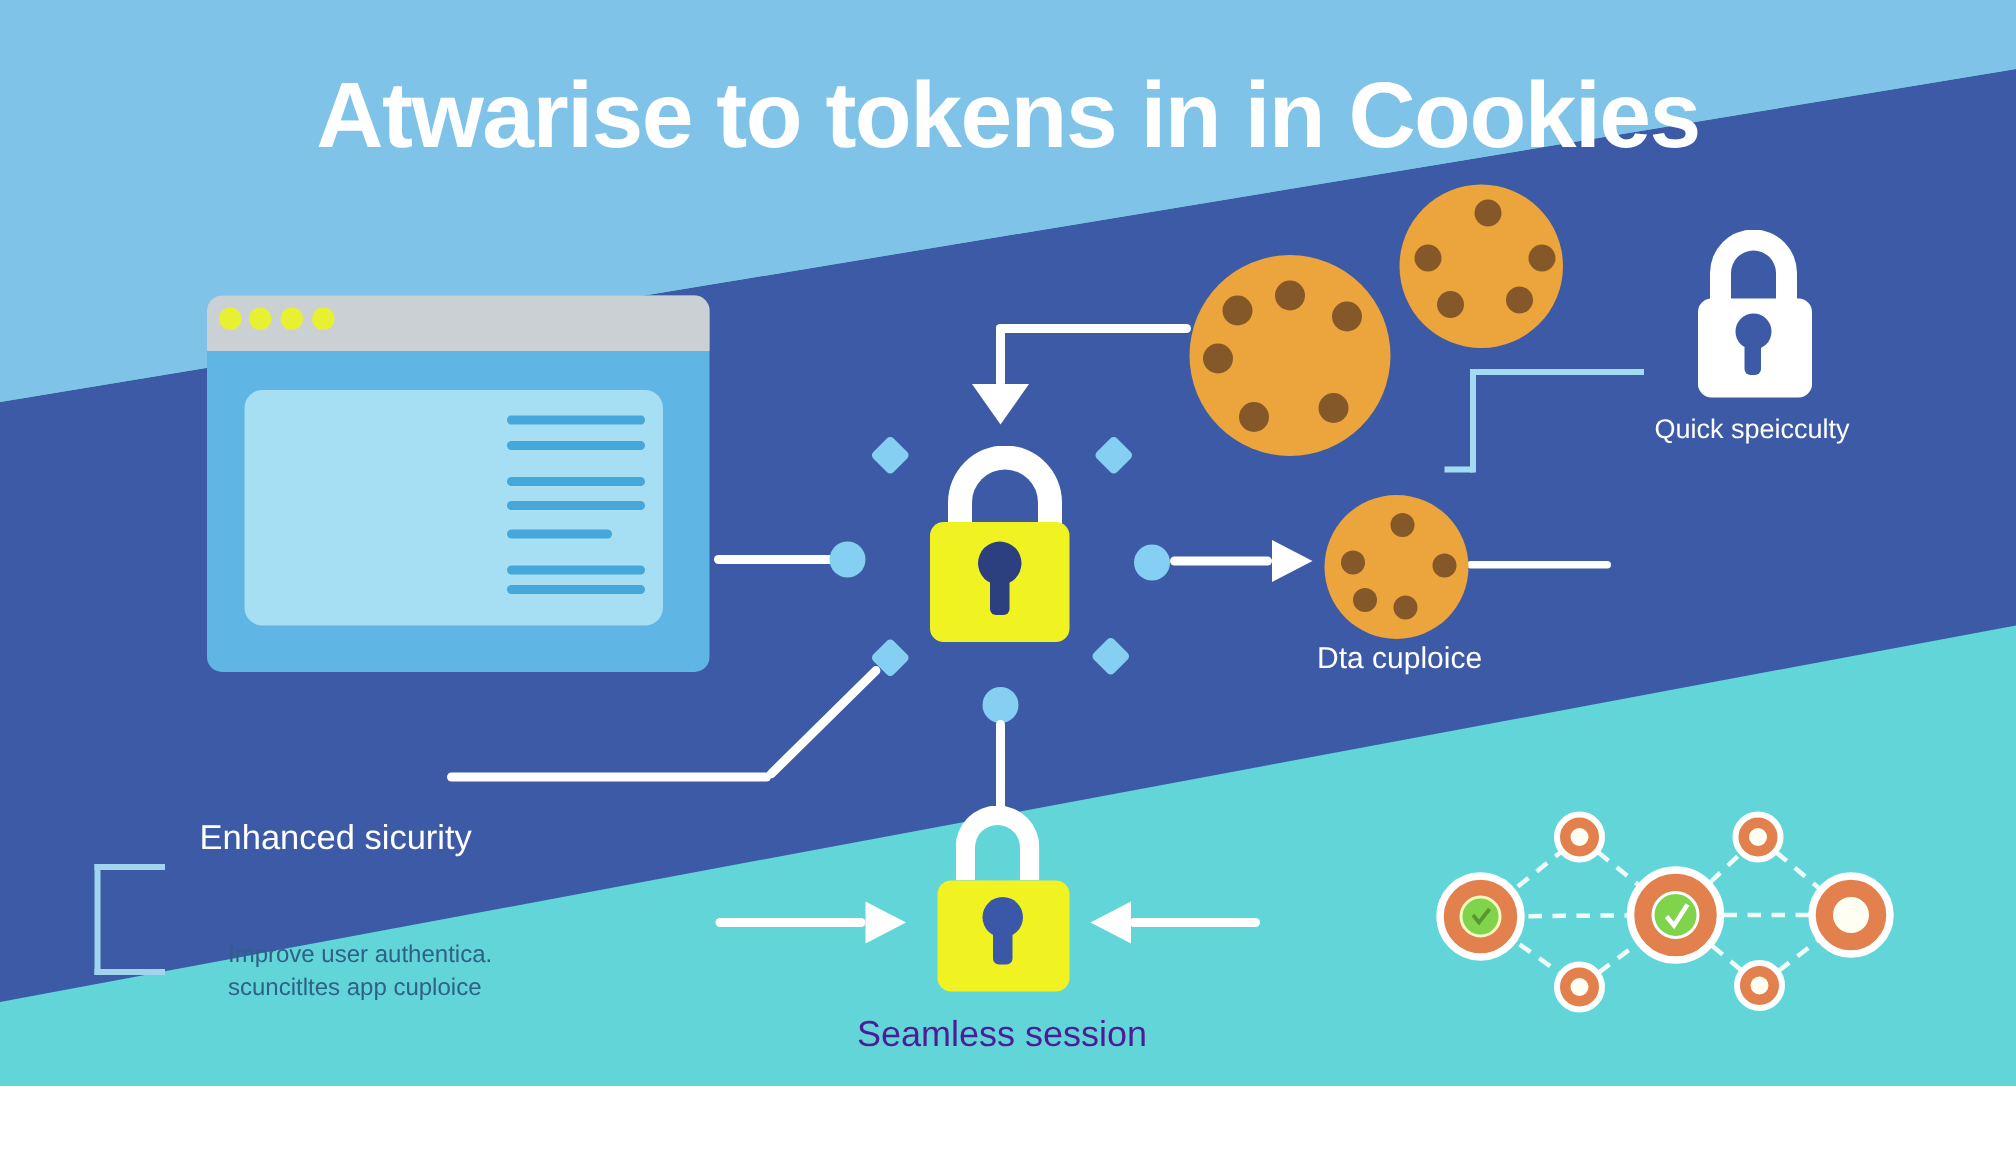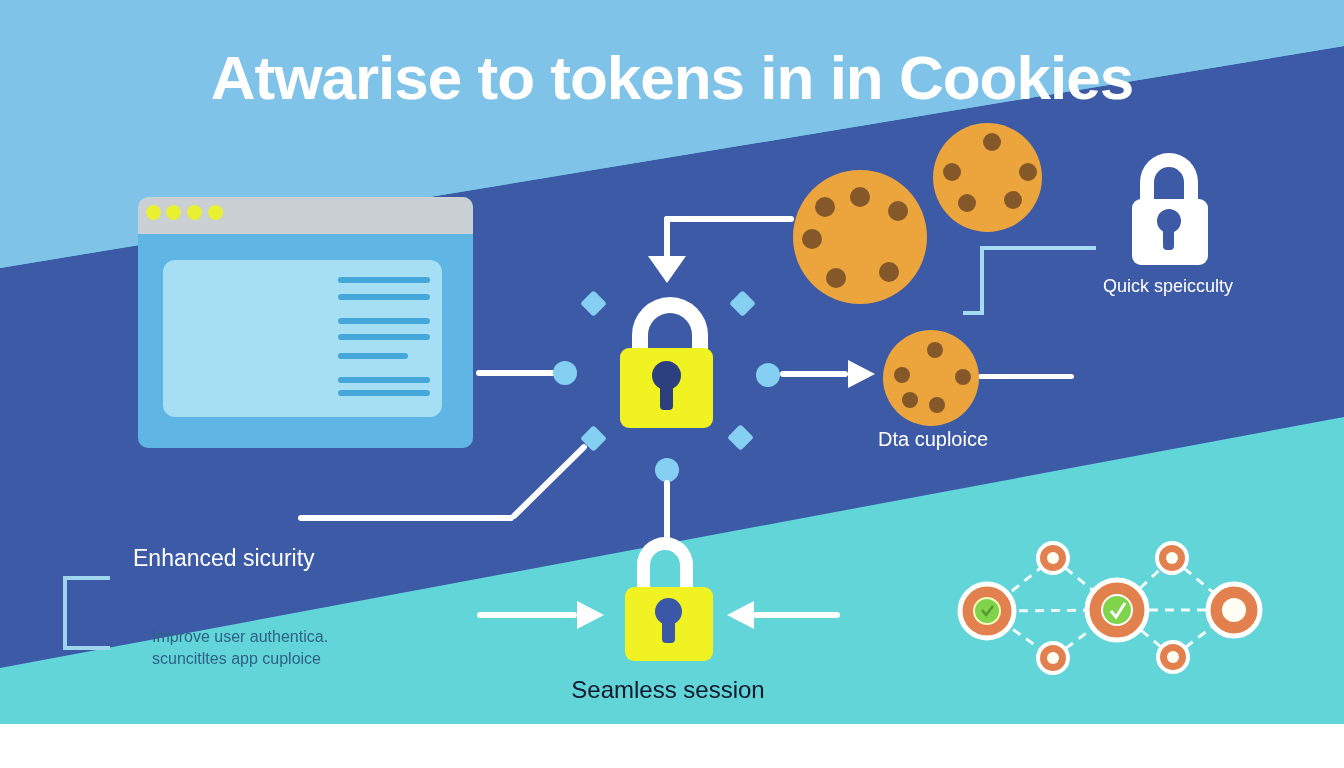--- a/index.html
+++ b/index.html
@@ -46,21 +46,21 @@
 
   
   .wline { position:absolute; background:#ffffff; border-radius:3px; }
   .lbline { position:absolute; background:#a5daf3; }
   .tri { position:absolute; width:0; height:0; }
 
   
   .cap { position:absolute; color:#ffffff; }
   .cap-dark { position:absolute; color:#2f6187; }
   .session { position:absolute; left:540px; top:676px; width:256px; text-align:center;
-    color:#0f172a; font-size:24px; line-height:27px; }
+    color:#4c1d95; font-size:24px; line-height:27px; }
 
   
   .bracket-part { position:absolute; background:#9fd6ee; }
 </style>
 </head>
 <body>
 
 <div id="canvas">
 
   <div class="bg-band"></div>

